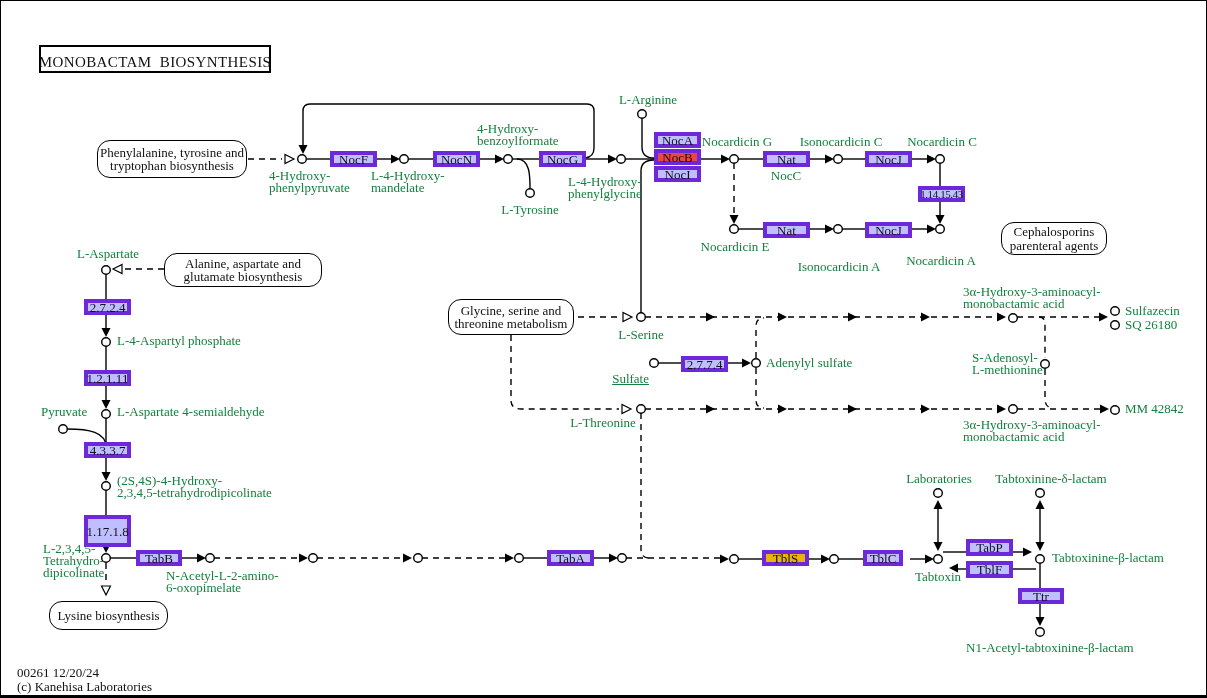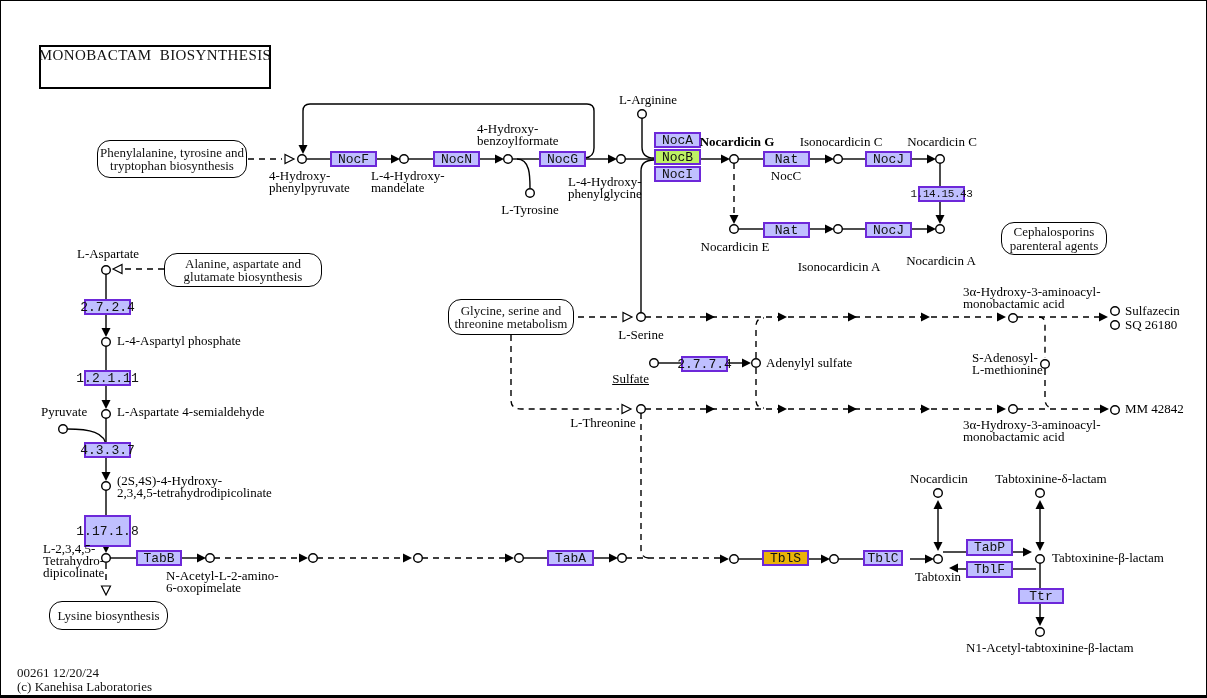--- a/index.html
+++ b/index.html
@@ -2,37 +2,37 @@
 <html><head>
 <meta charset="utf-8">
 <style>
   html,body{margin:0;padding:0;background:#fff;}
   #canvas{
     position:relative;width:1207px;height:698px;background:#fff;
     box-sizing:border-box;border:1px solid #000;border-bottom:3px solid #000;
     font-family:"Liberation Serif","DejaVu Serif",serif;color:#111;overflow:hidden;
   }
   #edges-svg{position:absolute;left:0;top:0;width:1207px;height:698px;}
-  .lbl{position:absolute;font-size:13px;line-height:12px;white-space:pre;color:#000000;}
+  .lbl{position:absolute;font-size:13px;line-height:12px;white-space:pre;color:#15803d;}
   .lbl.center{transform:translateX(-50%);text-align:center;}
   .lbl.right{transform:translateX(-100%);text-align:right;}
   .enzyme{
-    position:absolute;box-sizing:border-box;border:2px solid #6d28d9;
+    position:absolute;box-sizing:border-box;border:4px solid #6d28d9;
     display:flex;align-items:center;justify-content:center;
-    font-size:13px;line-height:13px;cursor:pointer;font-family:Liberation Mono, monospace;
+    font-size:13px;line-height:13px;cursor:pointer;
   }
   .enzyme.small{font-size:11px;letter-spacing:-0.4px;}
   .pnode{
     position:absolute;box-sizing:border-box;border:1px solid #000;border-radius:13px;
     background:#fff;display:flex;flex-direction:column;align-items:center;justify-content:center;
     font-size:13px;line-height:13.5px;text-align:center;white-space:pre;cursor:pointer;
   }
   #title-box{
-    position:absolute;left:38px;top:44px;width:232px;height:44px;box-sizing:border-box;
-    border:2px solid #000;display:flex;align-items:flex-start;justify-content:center;
+    position:absolute;left:38px;top:44px;width:232px;height:28px;box-sizing:border-box;
+    border:2px solid #000;display:flex;align-items:flex-end;justify-content:center;
     font-size:15px;letter-spacing:0.4px;white-space:pre;
   }
   .footer-line{position:absolute;left:16px;font-size:13px;line-height:13px;}
 </style>
 </head>
 <body>
 
 <div id="canvas">
   <svg id="edges-svg" xmlns="http://www.w3.org/2000/svg" viewBox="0 0 1207 698">
       <path d="M302 149 L302 110 Q302 103 309 103 L586 103 Q593 103 593 110 L593 147 Q593 156 584 157" fill="none" stroke="#000000" stroke-width="1.4"></path>
@@ -198,21 +198,21 @@
   <div id="nodes-layer">
       <div class="pnode" style="left: 96px; top: 139px; width: 150px; height: 38px;"><span>Phenylalanine, tyrosine and</span><span>tryptophan biosynthesis</span></div>
       <div class="pnode" style="left: 163px; top: 252px; width: 158px; height: 34px;"><span>Alanine, aspartate and</span><span>glutamate biosynthesis</span></div>
       <div class="pnode" style="left: 447px; top: 298px; width: 126px; height: 36px;"><span>Glycine, serine and</span><span>threonine metabolism</span></div>
       <div class="pnode" style="left: 1000px; top: 221px; width: 106px; height: 33px;"><span>Cephalosporins</span><span>parenteral agents</span></div>
       <div class="pnode" style="left: 48px; top: 600px; width: 119px; height: 29px;"><span>Lysine biosynthesis</span></div>
       <div class="enzyme" style="left: 329px; top: 150px; width: 47px; height: 16px; background: rgb(191, 191, 255);">NocF</div>
       <div class="enzyme" style="left: 432px; top: 150px; width: 47px; height: 16px; background: rgb(191, 191, 255);">NocN</div>
       <div class="enzyme" style="left: 538px; top: 150px; width: 47px; height: 16px; background: rgb(191, 191, 255);">NocG</div>
       <div class="enzyme" style="left: 653px; top: 131px; width: 47px; height: 16px; background: rgb(191, 191, 255);">NocA</div>
-      <div class="enzyme" style="left: 653px; top: 148px; width: 47px; height: 16px; background: #bef264;">NocB</div>
+      <div class="enzyme" style="left: 653px; top: 148px; width: 47px; height: 16px; background: #ef4444;">NocB</div>
       <div class="enzyme" style="left: 653px; top: 165px; width: 47px; height: 16px; background: rgb(191, 191, 255);">NocI</div>
       <div class="enzyme" style="left: 762px; top: 150px; width: 47px; height: 16px; background: rgb(191, 191, 255);">Nat</div>
       <div class="enzyme" style="left: 864px; top: 150px; width: 47px; height: 16px; background: rgb(191, 191, 255);">NocJ</div>
       <div class="enzyme small" style="left: 917px; top: 185px; width: 47px; height: 16px; background: rgb(191, 191, 255);">1.14.15.43</div>
       <div class="enzyme" style="left: 762px; top: 221px; width: 47px; height: 16px; background: rgb(191, 191, 255);">Nat</div>
       <div class="enzyme" style="left: 864px; top: 221px; width: 47px; height: 16px; background: rgb(191, 191, 255);">NocJ</div>
       <div class="enzyme" style="left: 83px; top: 298px; width: 47px; height: 16px; background: rgb(191, 191, 255);">2.7.2.4</div>
       <div class="enzyme" style="left: 83px; top: 369px; width: 47px; height: 16px; background: rgb(191, 191, 255);">1.2.1.11</div>
       <div class="enzyme" style="left: 83px; top: 441px; width: 47px; height: 16px; background: rgb(191, 191, 255);">4.3.3.7</div>
       <div class="enzyme" style="left: 83px; top: 514px; width: 47px; height: 32px; background: rgb(191, 191, 255);">1.17.1.8</div>
@@ -227,21 +227,21 @@
       <div class="lbl left" style="left: 268px; top: 169px;">4-Hydroxy-
 phenylpyruvate</div>
       <div class="lbl left" style="left: 370px; top: 169px;">L-4-Hydroxy-
 mandelate</div>
       <div class="lbl left" style="left: 476px; top: 122px;">4-Hydroxy-
 benzoylformate</div>
       <div class="lbl center" style="left: 529px; top: 203px;">L-Tyrosine</div>
       <div class="lbl left" style="left: 567px; top: 175px;">L-4-Hydroxy-
 phenylglycine</div>
       <div class="lbl center" style="left: 647px; top: 93px;">L-Arginine</div>
-      <div class="lbl center" style="left: 736px; top: 135px; font-weight: bold;">Nocardicin G</div>
+      <div class="lbl center" style="left: 736px; top: 135px;">Nocardicin G</div>
       <div class="lbl center" style="left: 840px; top: 135px;">Isonocardicin C</div>
       <div class="lbl center" style="left: 941px; top: 135px;">Nocardicin C</div>
       <div class="lbl center" style="left: 785px; top: 169px;">NocC</div>
       <div class="lbl center" style="left: 734px; top: 240px;">Nocardicin E</div>
       <div class="lbl center" style="left: 838px; top: 240px; margin-top: 20px;">Isonocardicin A</div>
       <div class="lbl center" style="left: 940px; top: 254px;">Nocardicin A</div>
       <div class="lbl center" style="left: 107px; top: 247px;">L-Aspartate</div>
       <div class="lbl left" style="left: 116px; top: 334px;">L-4-Aspartyl phosphate</div>
       <div class="lbl left" style="left: 40px; top: 405px;">Pyruvate</div>
       <div class="lbl left" style="left: 116px; top: 405px;">L-Aspartate 4-semialdehyde</div>
@@ -258,21 +258,21 @@
       <div class="lbl center" style="left: 602px; top: 416px;">L-Threonine</div>
       <div class="lbl left" style="left: 962px; top: 285px;">3α-Hydroxy-3-aminoacyl-
 monobactamic acid</div>
       <div class="lbl left" style="left: 971px; top: 351px;">S-Adenosyl-
 L-methionine</div>
       <div class="lbl left" style="left: 1124px; top: 304px;">Sulfazecin</div>
       <div class="lbl left" style="left: 1124px; top: 318px;">SQ 26180</div>
       <div class="lbl left" style="left: 1124px; top: 402px;">MM 42842</div>
       <div class="lbl left" style="left: 962px; top: 418px;">3α-Hydroxy-3-aminoacyl-
 monobactamic acid</div>
-      <div class="lbl center" style="left: 938px; top: 472px;">Nocardicin</div>
+      <div class="lbl center" style="left: 938px; top: 472px;">Laboratories</div>
       <div class="lbl center" style="left: 1050px; top: 472px;">Tabtoxinine-δ-lactam</div>
       <div class="lbl center" style="left: 937px; top: 570px;">Tabtoxin</div>
       <div class="lbl left" style="left: 1051px; top: 551px;">Tabtoxinine-β-lactam</div>
       <div class="lbl left" style="left: 965px; top: 641px;">N1-Acetyl-tabtoxinine-β-lactam</div>
     </div>
   <div class="footer-line" style="top:665px">00261 12/20/24</div>
   <div class="footer-line" style="top:679px">(c) Kanehisa Laboratories</div>
 </div>
 
 </body></html>

